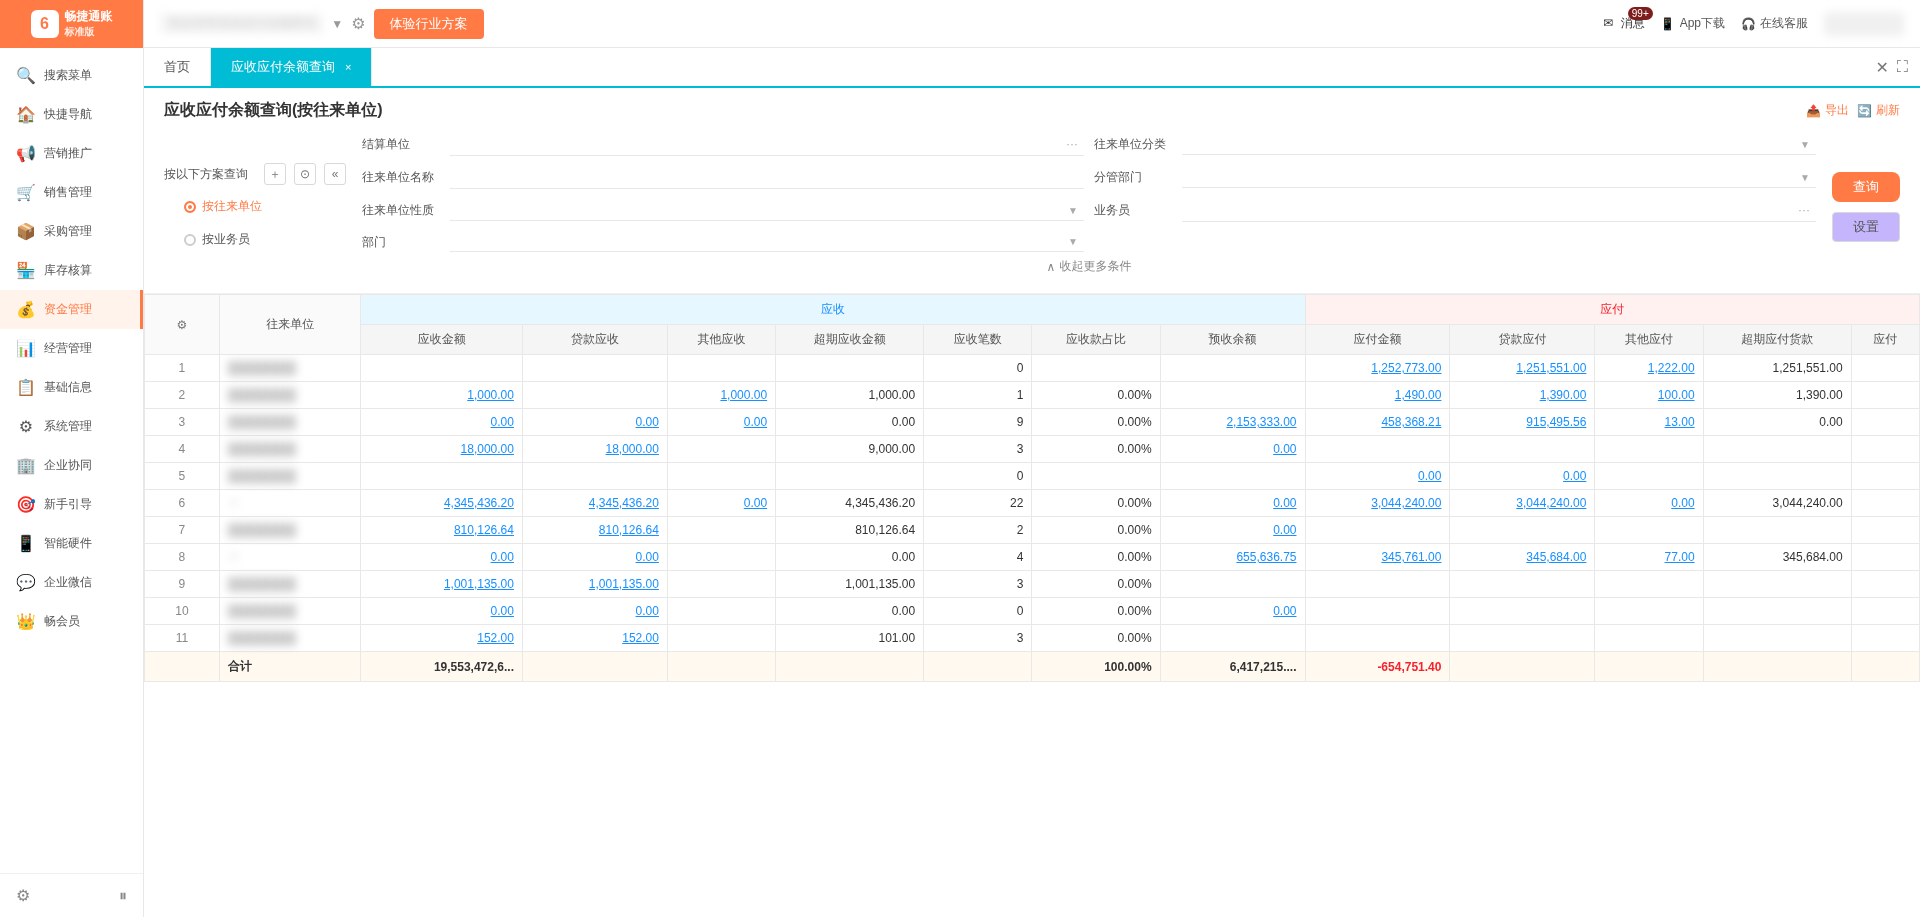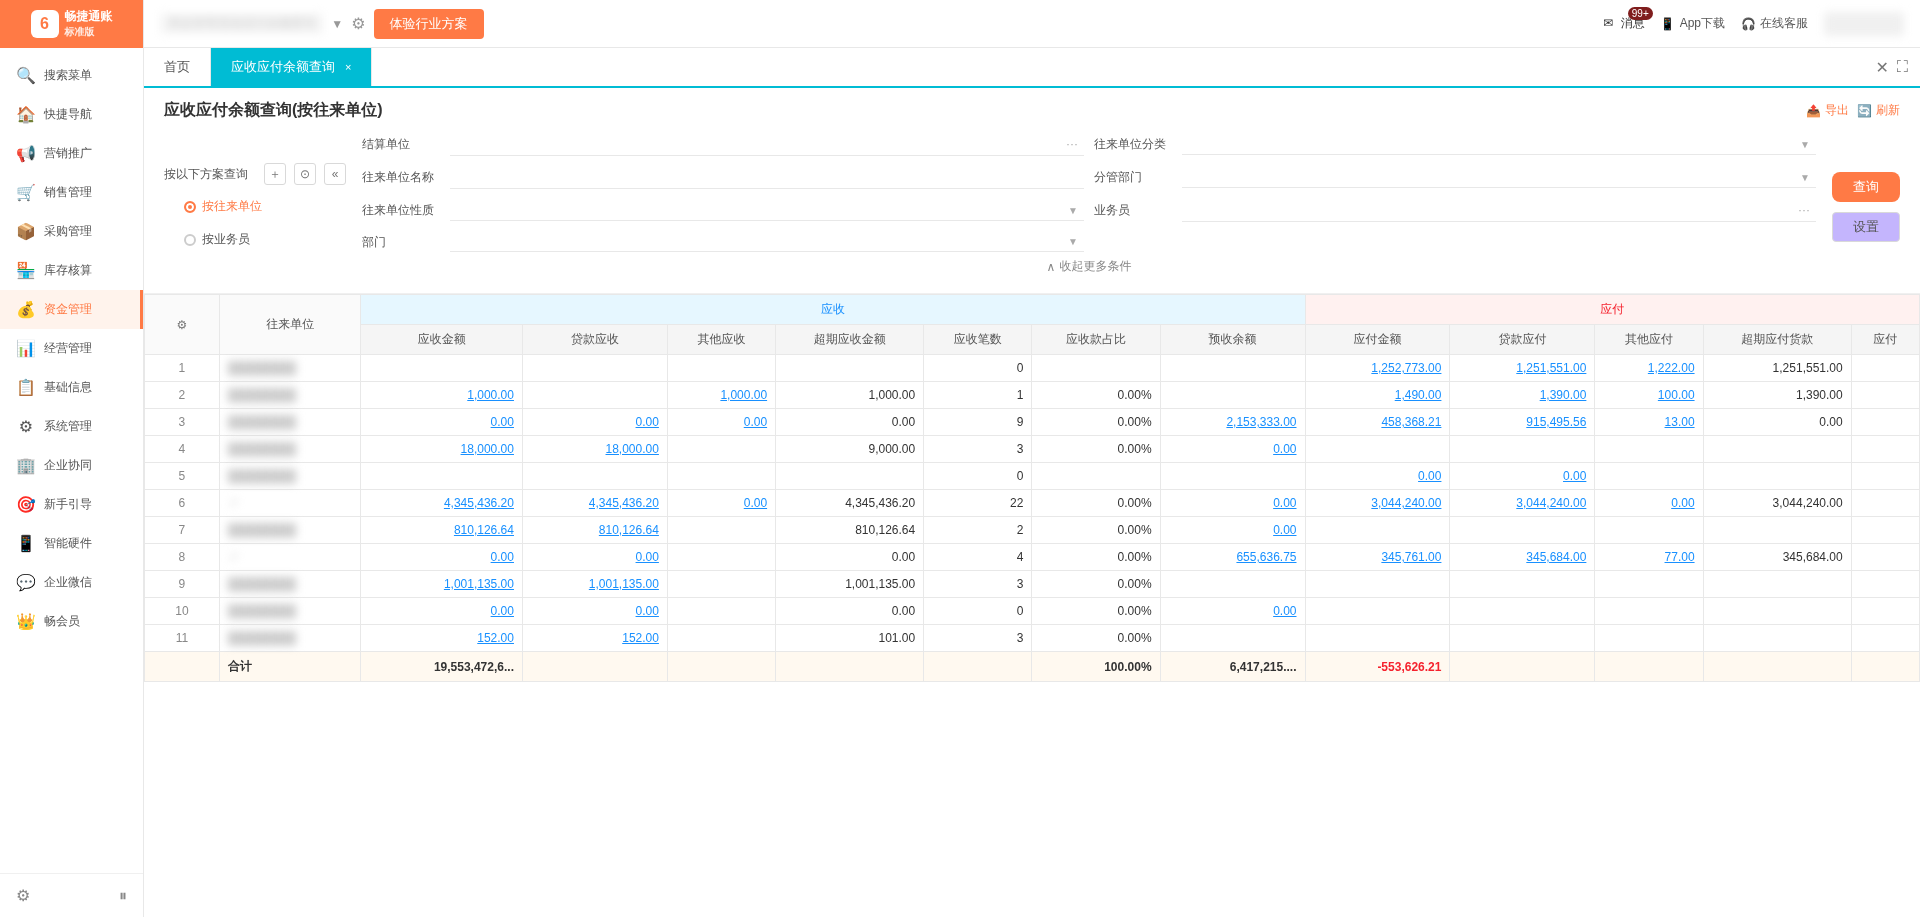--- a/index.html
+++ b/index.html
@@ -815,21 +815,21 @@
         <tr>
           <td></td>
           <td>合计</td>
           <td>19,553,472,6...</td>
           <td></td>
           <td></td>
           <td></td>
           <td></td>
           <td>100.00%</td>
           <td>6,417,215....</td>
-          <td class="negative">-553,626.21</td>
+          <td class="negative">-654,751.40</td>
           <td></td>
           <td></td>
           <td></td>
           <td></td>
         </tr>
       </tfoot>
     </table>
   </div>
 </div>
 

